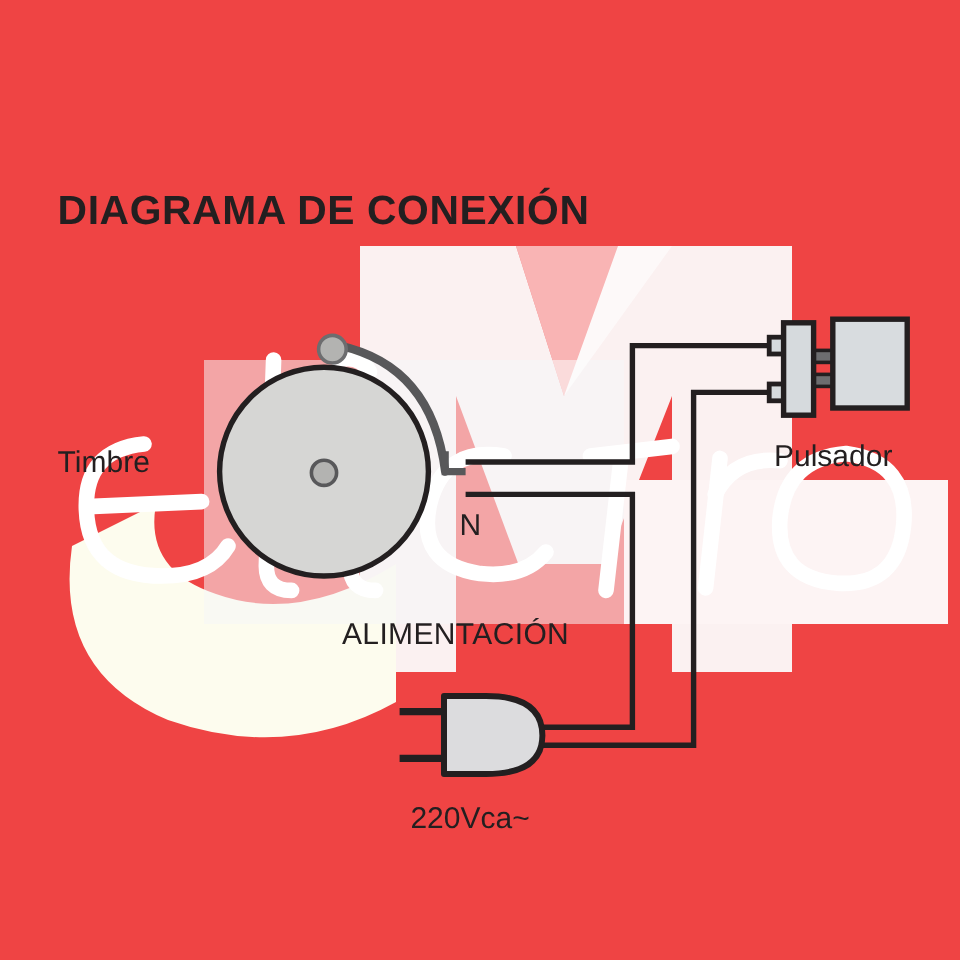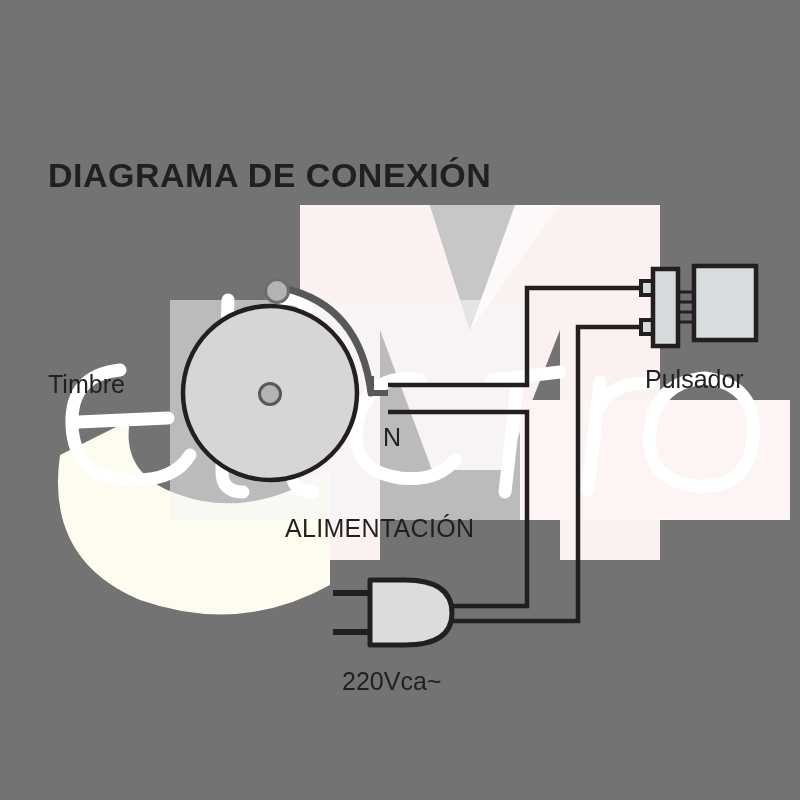--- a/index.html
+++ b/index.html
@@ -7,21 +7,21 @@
     padding: 0;
     background: #ffffff;
   }
   body {
     font-family: "Liberation Sans", sans-serif;
   }
   #stage {
     position: relative;
     width: 800px;
     height: 800px;
-    background: #737373;
+    background: #ef4444;
     overflow: hidden;
   }
   #diagram-svg {
     position: absolute;
     left: 0;
     top: 0;
     width: 800px;
     height: 800px;
     display: block;
   }

